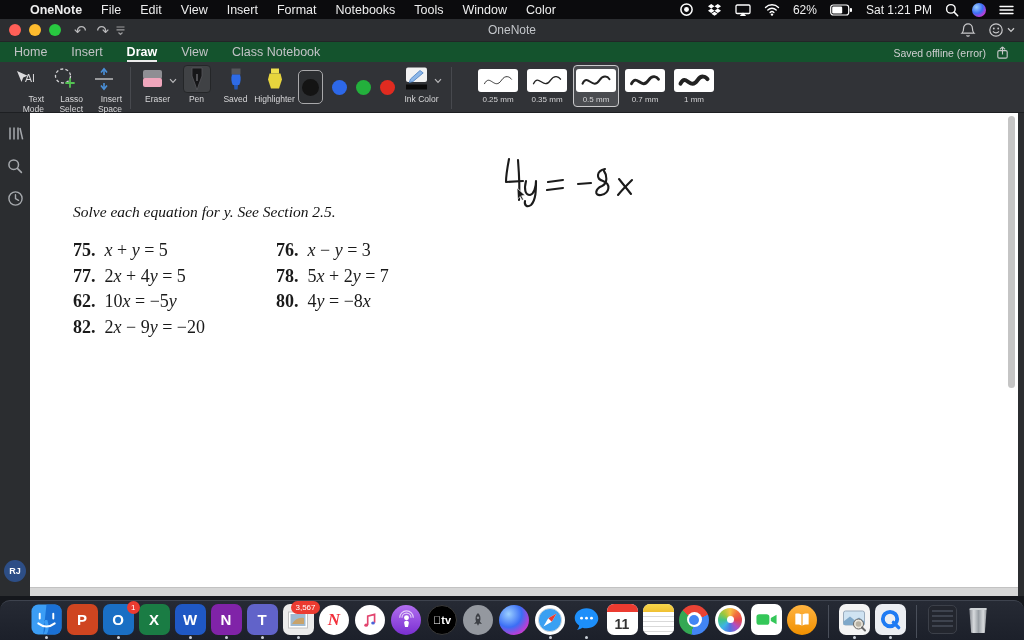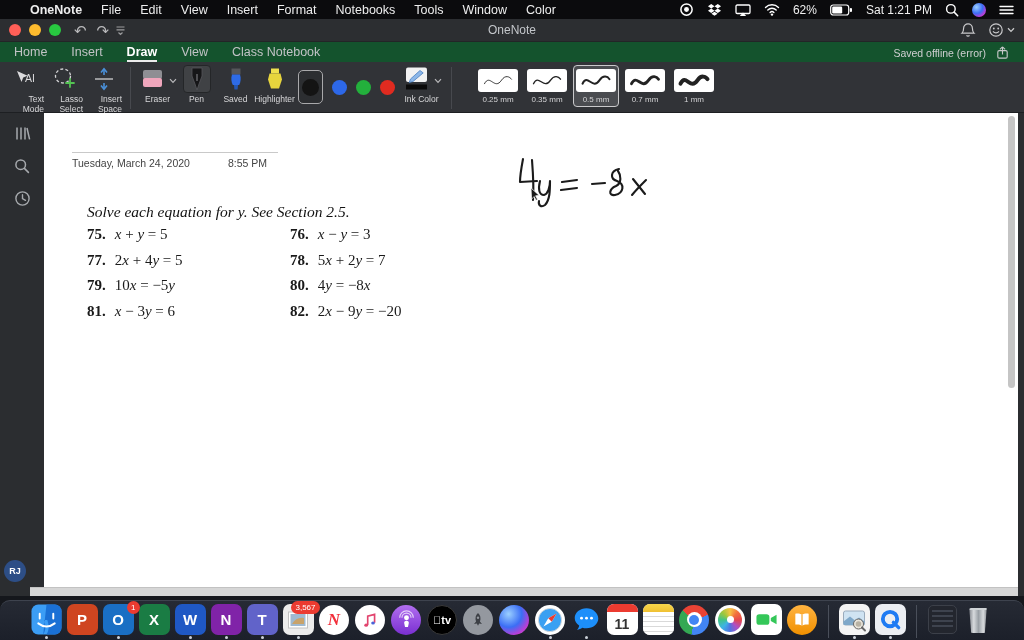--- a/index.html
+++ b/index.html
@@ -53,34 +53,34 @@
     display:flex;align-items:center;justify-content:center;}
   .swatch-box .swatch{width:17px;height:17px;}
   .thickgroup{display:flex;align-items:flex-start;gap:3px;margin-left:16px;}
   .thick{display:flex;flex-direction:column;align-items:center;gap:3px;padding:3px 2px 2px 2px;border:1px solid transparent;border-radius:4px;}
   .thick.selected{background:#4a4c50;border-color:#c9c9cb;}
   .thick .tbox{width:40px;height:23px;background:#fff;border-radius:3px;display:flex;align-items:center;justify-content:center;}
   .thick .tlab{font-size:8px;color:#d3d3d5;white-space:nowrap;}
 
   
   .bodyrow{display:flex;height:474px;}
-  .sidebar{width:44px;background:#2b2d30;display:flex;flex-direction:column;align-items:center;
+  .sidebar{width:30px;background:#2b2d30;display:flex;flex-direction:column;align-items:center;
     padding-top:12px;gap:16px;position:relative;}
   .avatar{position:absolute;bottom:5px;left:4px;width:22px;height:22px;border-radius:50%;background:#2d4e86;
     color:#fff;font-size:9px;font-weight:bold;display:flex;align-items:center;justify-content:center;}
   .page{flex:1;background:#ffffff;position:relative;font-family:"Liberation Serif",serif;color:#1a1a1a;}
   .rightedge{width:6px;background:#2b2d30;}
   .vscroll{position:absolute;top:3px;right:3px;width:7px;height:272px;border-radius:4px;background:#c5c5c5;}
 
   .dateblock{position:absolute;left:28px;top:39px;width:206px;border-top:1px solid #c9c9c9;
     padding-top:4px;display:flex;font-family:"Liberation Sans",sans-serif;font-size:10.5px;color:#444;}
   .dateblock .time{margin-left:38px;}
   .instruction{position:absolute;left:43px;top:90px;font-style:italic;font-size:15.5px;color:#111;}
-  .problems{position:absolute;left:43px;top:109px;display:grid;grid-template-columns:203px auto;
-    grid-auto-rows:25.5px;font-size:15px;align-items:center;}
+  .problems{position:absolute;left:43px;top:125px;display:grid;grid-template-columns:203px auto;
+    grid-auto-rows:25.5px;font-size:18px;align-items:center;}
   .prob .num{font-weight:bold;margin-right:9px;}
   .prob .eq i{font-style:italic;}
 
   .ink{position:absolute;left:465px;top:35px;}
   .cursor{position:absolute;left:486px;top:74px;}
 
   .bottomrow{display:flex;height:9px;}
   .corner-l{width:30px;background:#2b2d30;}
   .hscroll{flex:1;background:#d6d6d6;border-top:1px solid #c2c2c2;}
   .corner-r{width:6px;background:#2b2d30;}
@@ -374,33 +374,28 @@
             <path d="M10.4 10.4 14.4 14.4" stroke="#a6a9ad" stroke-width="1.6" stroke-linecap="round"></path>
           </svg>
         <svg width="17" height="17" viewBox="0 0 17 17">
             <circle cx="8.5" cy="8.5" r="6.6" fill="none" stroke="#a6a9ad" stroke-width="1.4"></circle>
             <path d="M8.5 4.8v3.9l3 1.6" fill="none" stroke="#a6a9ad" stroke-width="1.4" stroke-linecap="round"></path>
           </svg>
         <span class="avatar">RJ</span>
       </div>
 
       <div class="page">
-        <div class="dateblock">
-          <span>Tuesday, March 24, 2020</span>
-          <span class="time">8:55 PM</span>
-        </div>
         <div class="instruction">Solve each equation for y. See Section 2.5.</div>
         <div class="problems" id="problemsMount">
             <div class="prob"><span class="num">75.</span><span class="eq"><i>x</i> + <i>y</i> = 5</span></div>
             <div class="prob"><span class="num">76.</span><span class="eq"><i>x</i> − <i>y</i> = 3</span></div>
             <div class="prob"><span class="num">77.</span><span class="eq">2<i>x</i> + 4<i>y</i> = 5</span></div>
             <div class="prob"><span class="num">78.</span><span class="eq">5<i>x</i> + 2<i>y</i> = 7</span></div>
-            <div class="prob"><span class="num">79.</span><span class="eq">10<i>x</i> = −5<i>y</i></span></div>
+            <div class="prob"><span class="num">62.</span><span class="eq">10<i>x</i> = −5<i>y</i></span></div>
             <div class="prob"><span class="num">80.</span><span class="eq">4<i>y</i> = −8<i>x</i></span></div>
-            <div class="prob"><span class="num">81.</span><span class="eq"><i>x</i> − 3<i>y</i> = 6</span></div>
             <div class="prob"><span class="num">82.</span><span class="eq">2<i>x</i> − 9<i>y</i> = −20</span></div>
           </div>
 
         <svg class="ink" width="150" height="65" viewBox="0 0 150 65" role="img" aria-label="4y = −8x">
           <g fill="none" stroke="#1b1b1b" stroke-width="2.1" stroke-linecap="round" stroke-linejoin="round">
             <path d="M14 11 C 12.5 19, 11 28, 11 34 L 28 33"></path>
             <path d="M23 12 C 24 25, 25 40, 24 52"></path>
             <path d="M31 33 C 29 41, 30 47, 35 47 C 39 46, 41 39, 41 33 C 41 42, 41 52, 36 57 C 32 60, 29 57, 30 53"></path>
             <path d="M53 34 L 68 32"></path>
             <path d="M52 42 L 68 40"></path>

